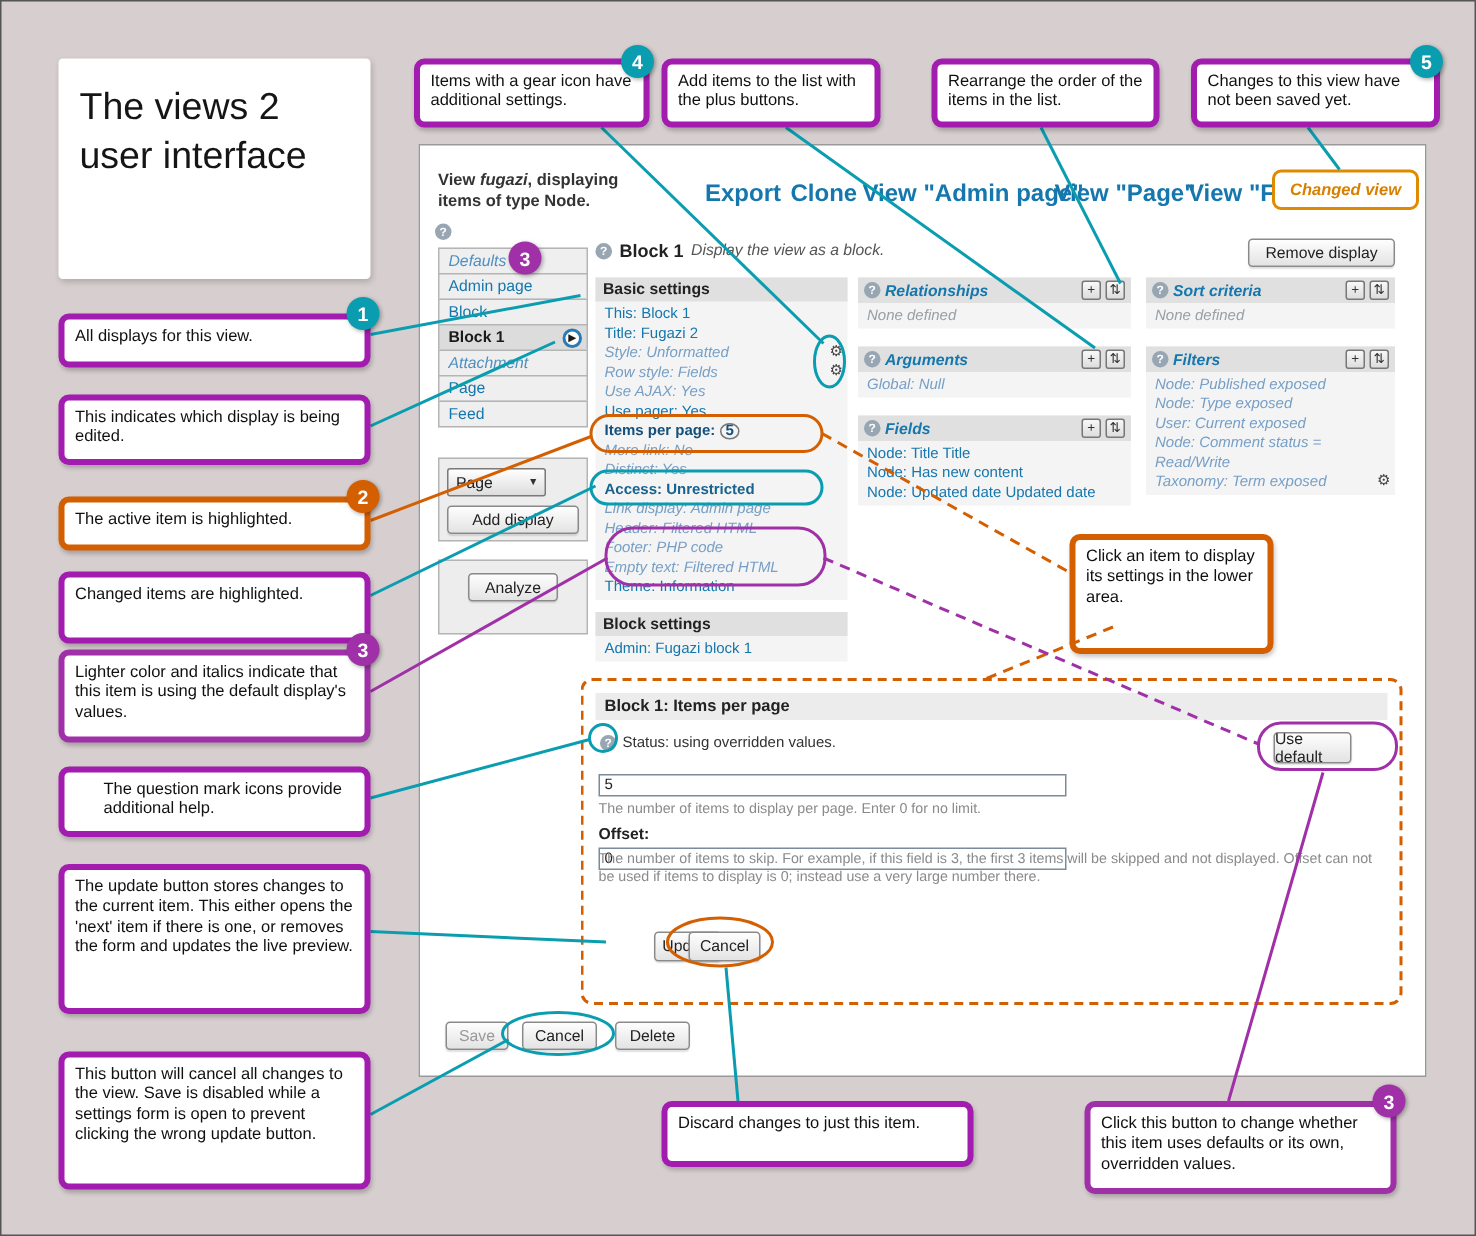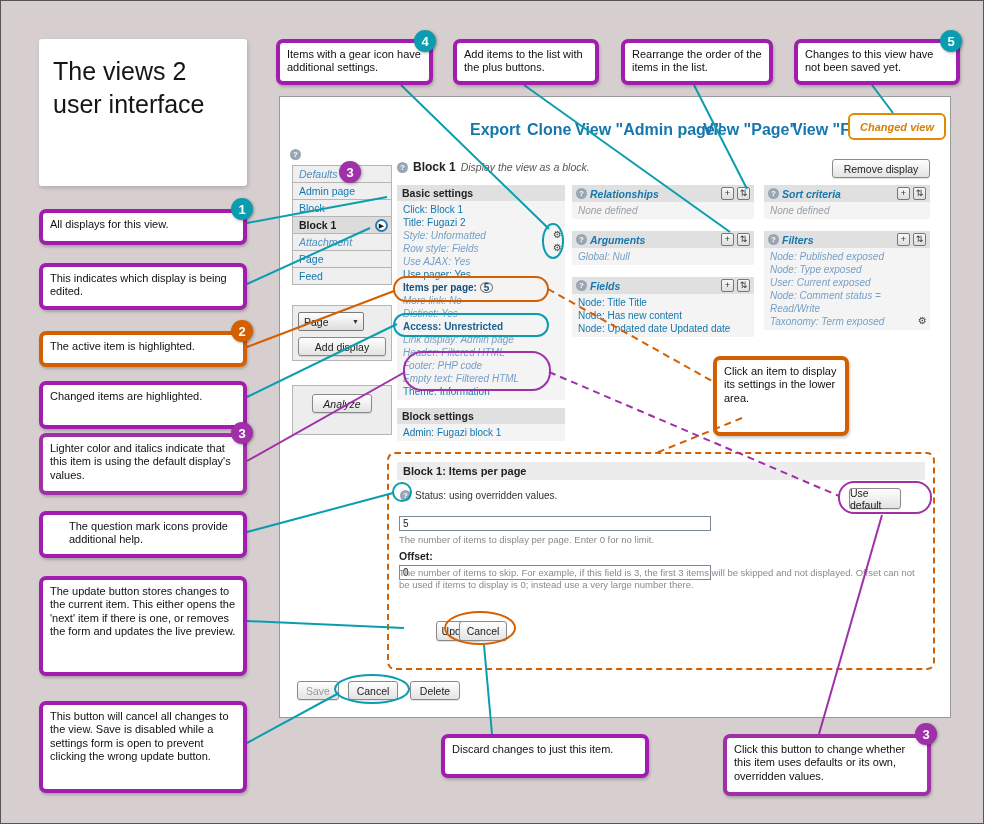--- a/index.html
+++ b/index.html
@@ -114,21 +114,21 @@
       <rect x="838" y="481" width="92" height="31" rx="15"></rect>
       <line x1="548" y1="371" x2="838" y2="495" stroke-dasharray="7 5"></line>
       <line x1="818" y1="733" x2="881" y2="514"></line>
     </g>
   </svg>
 
   <div class="title-box">The views 2
 user interface</div>
 
   <div class="callout" style="left:275px; top:38px; width:157px; height:46px;">Items with a gear icon have additional settings.</div>
-  <div class="callout" style="left:452px; top:38px; width:146px; height:46px;">Add items to the list with the plus buttons.</div>
+  <div class="callout" style="left:440px; top:38px; width:146px; height:46px;">Add items to the list with the plus buttons.</div>
   <div class="callout" style="left:620px; top:38px; width:152px; height:46px;">Rearrange the order of the items in the list.</div>
   <div class="callout" style="left:793px; top:38px; width:166px; height:46px;">Changes to this view have not been saved yet.</div>
   <div class="callout" style="left:38px; top:208px; width:208px; height:36px;">All displays for this view.</div>
   <div class="callout" style="left:38px; top:262px; width:208px; height:47px;">This indicates which display is being edited.</div>
   <div class="callout co" style="left:38px; top:330px; width:208px; height:36px;">The active item is highlighted.</div>
   <div class="callout" style="left:38px; top:380px; width:208px; height:48px;">Changed items are highlighted.</div>
   <div class="callout cp" style="left:38px; top:432px; width:208px; height:62px;">Lighter color and italics indicate that this item is using the default display's values.</div>
   <div class="callout" style="left:38px; top:510px; width:208px; height:47px;padding-left:26px;">The question mark icons provide additional help.</div>
   <div class="callout" style="left:38px; top:575px; width:208px; height:100px;">The update button stores changes to the current item. This either opens the 'next' item if there is one, or removes the form and updates the live preview.</div>
   <div class="callout" style="left:38px; top:700px; width:208px; height:92px;">This button will cancel all changes to the view. Save is disabled while a settings form is open to prevent clicking the wrong update button.</div>
@@ -139,20 +139,23 @@
   <div class="badge teal" style="left:413px; top:29px;">4</div>
   <div class="badge teal" style="left:939px; top:29px;">5</div>
   <div class="badge teal" style="left:230px; top:197px;">1</div>
   <div class="badge orange" style="left:230px; top:319px;">2</div>
   <div class="badge purple" style="left:230px; top:421px;">3</div>
   <div class="badge purple" style="left:338px; top:160px;">3</div>
   <div class="badge purple" style="left:914px; top:722px;">3</div>
 
   <div class="ui-panel">
 
+    <div class="view-title">
+      <span>View </span><span class="it">fugazi</span><span>, displaying items of type Node.</span>
+    </div>
     <a class="hlink" style="left:165px;">Export</a>
     <a class="hlink" style="left:222px;">Clone</a>
     <a class="hlink" style="left:270px;">View "Admin page"</a>
     <a class="hlink" style="left:398px;">View "Page"</a>
     <a class="hlink" style="left:487px;">View "Feed"</a>
     <div class="changed-view">Changed view</div>
 
     <span class="qicon qabs" style="left:10px; top:52px;">?</span>
 
     <div class="sidebar">
@@ -165,35 +168,35 @@
       <div class="disp"><span>Feed</span></div>
     </div>
 
     <div class="side-box" style="left:12px; top:208px; height:56px;">
       <div class="select">
         <span>Page</span>
         <span class="sel-arrow">▼</span>
       </div>
       <div class="btn" style="left:5px; top:31px; width:88px;">Add display</div>
     </div>
-    <div class="side-box" style="left:12px; top:288px; height:50px;font-style:italic;">
+    <div class="side-box" style="left:12px; top:276px; height:50px;">
       <div class="btn" style="left:19px; top:8px; width:60px;">Analyze</div>
     </div>
 
     <div class="block-head">
       <span class="qicon">?</span>
       <b>Block 1</b>
       <span class="subtitle">Display the view as a block.</span>
     </div>
     <div class="btn" style="left:552px; top:62px; width:98px;">Remove display</div>
 
     <div class="col" style="left:117px; top:88px; width:168px;">
       <div class="sec" style="margin-bottom:8px;">
         <div class="col-head">Basic settings</div>
-        <div class="vrow s-link"><span>Click:</span> <span>Block 1</span></div>
+        <div class="vrow s-link"><span>This:</span> <span>Block 1</span></div>
         <div class="vrow s-link"><span>Title:</span> <span>Fugazi 2</span></div>
         <div class="vrow s-muted"><span>Style:</span> <span>Unformatted</span><span class="gear">⚙</span></div>
         <div class="vrow s-muted"><span>Row style:</span> <span>Fields</span><span class="gear">⚙</span></div>
         <div class="vrow s-muted"><span>Use AJAX:</span> <span>Yes</span></div>
         <div class="vrow s-link"><span>Use pager:</span> <span>Yes</span></div>
         <div class="vrow s-active"><span>Items per page:</span> <span class="circ">5</span></div>
         <div class="vrow s-muted"><span>More link:</span> <span>No</span></div>
         <div class="vrow s-muted"><span>Distinct:</span> <span>Yes</span></div>
         <div class="vrow s-changed"><span>Access:</span> <span>Unrestricted</span></div>
         <div class="vrow s-muted"><span>Link display:</span> <span>Admin page</span></div>

